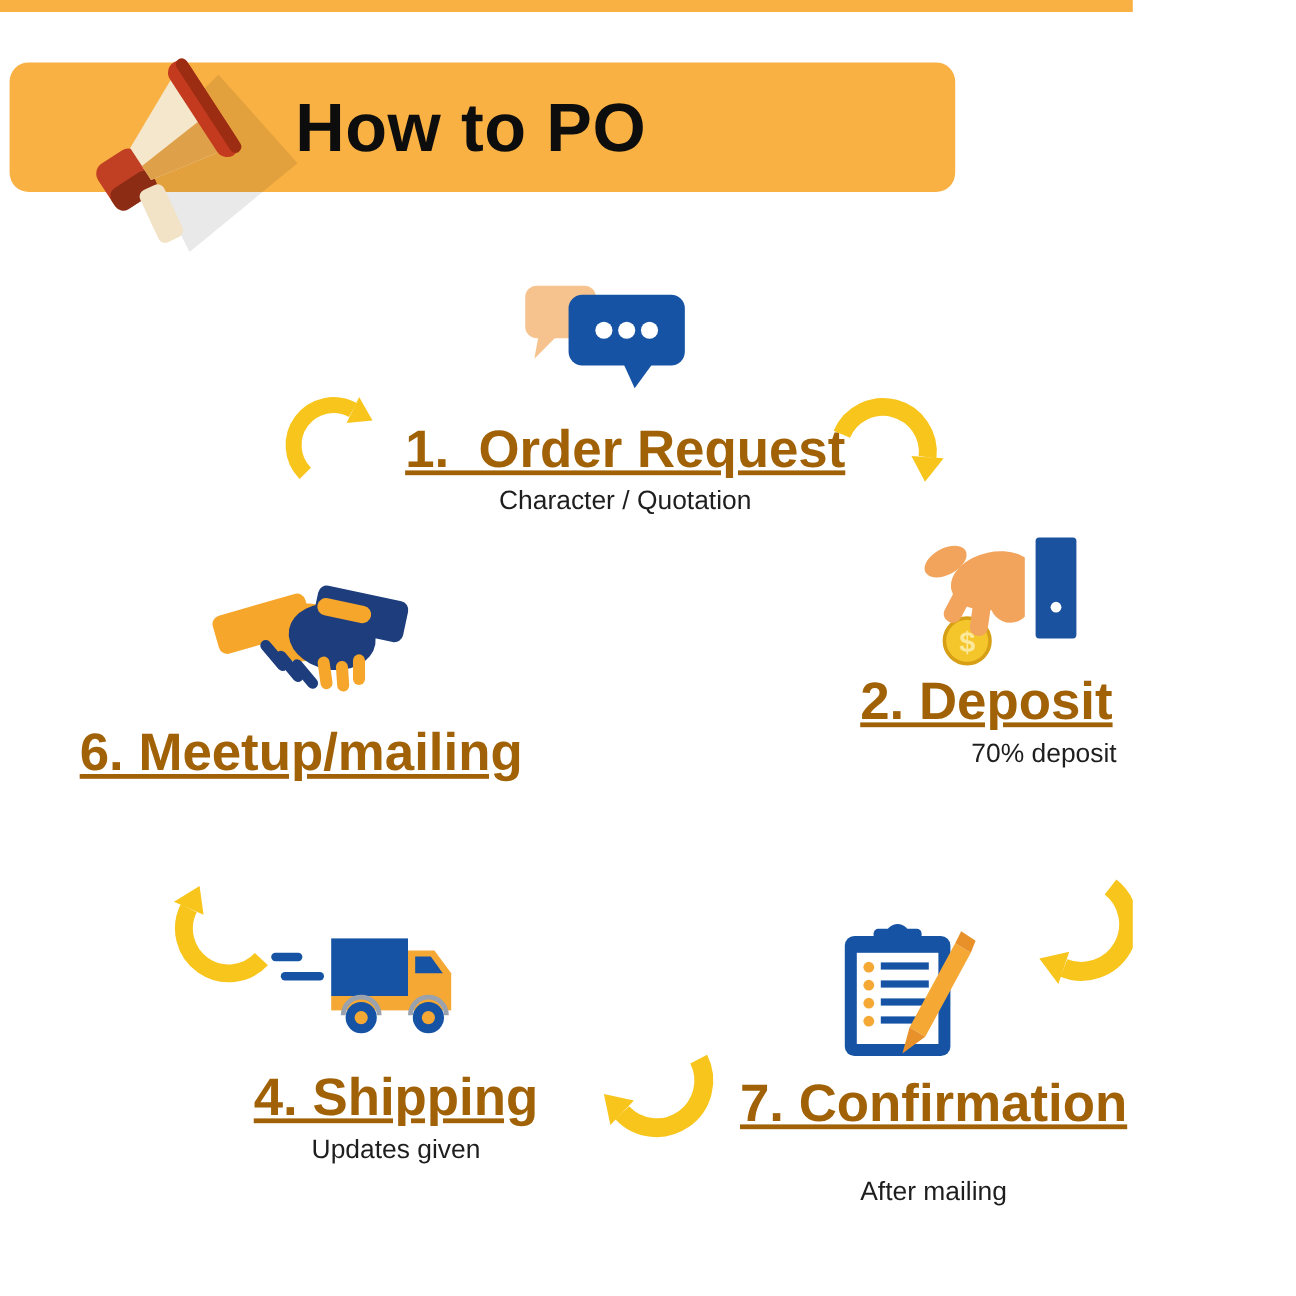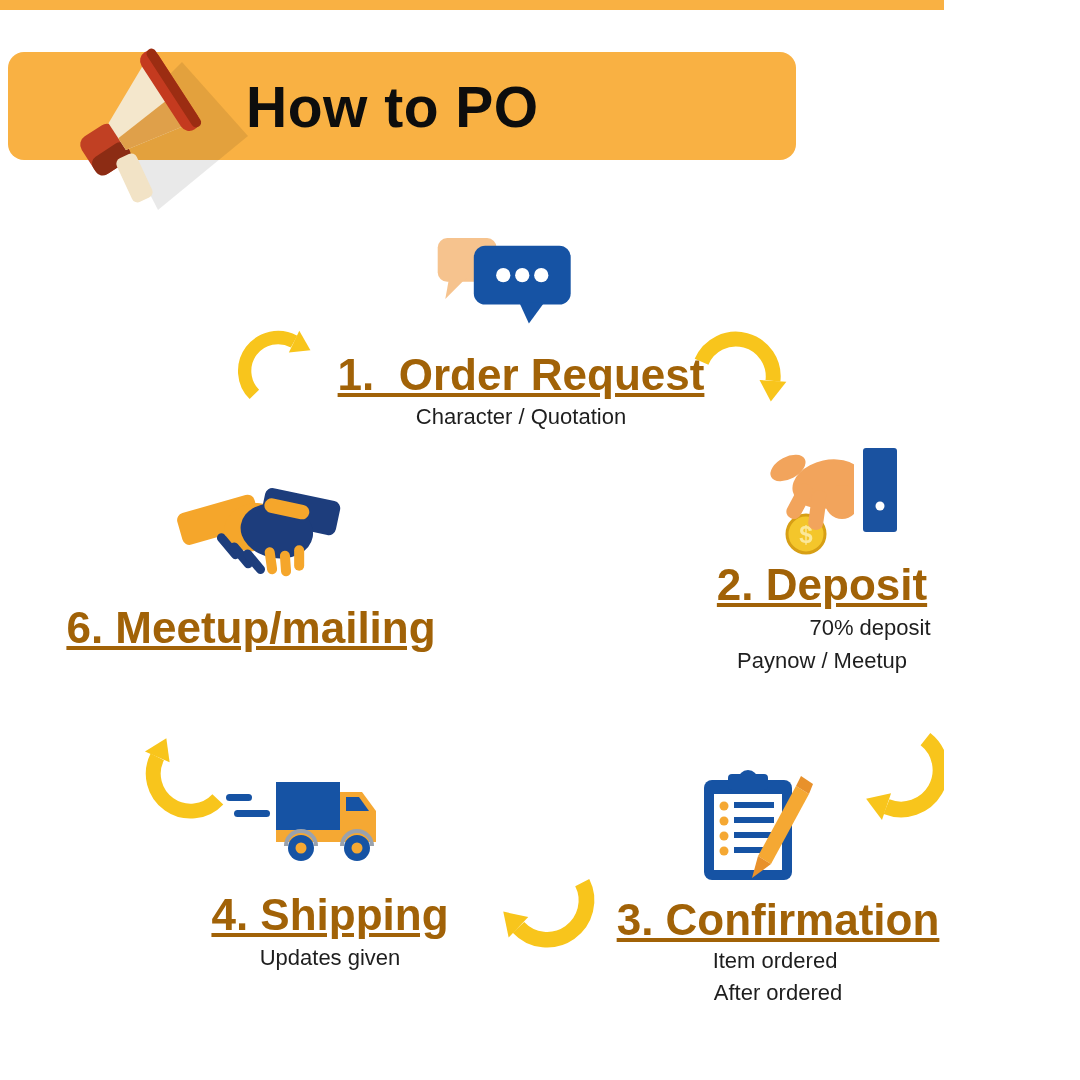--- a/index.html
+++ b/index.html
@@ -70,42 +70,40 @@
     <ellipse cx="46" cy="24" rx="19" ry="11" transform="rotate(-28 46 24)" fill="#F2A45C"></ellipse>
     <rect x="50" y="38" width="15" height="38" rx="7" transform="rotate(28 57 57)" fill="#F2A45C"></rect>
     <rect x="68" y="46" width="15" height="40" rx="7" transform="rotate(8 75 66)" fill="#F2A45C"></rect>
     <circle cx="100" cy="58" r="17" fill="#F2A45C"></circle>
     <rect x="112" y="6" width="10" height="80" fill="#ffffff"></rect>
     <rect x="121" y="4" width="34" height="84" rx="3" fill="#1A52A0"></rect>
     <circle cx="138" cy="62" r="4.5" fill="#ffffff"></circle>
   </svg>
   <div class="abs step-title" style="left:822px;top:560px;">2. Deposit</div>
   <div class="abs step-sub" style="left:822px;top:615px;margin-left:48px;">70% deposit</div>
-  <div class="abs step-sub" style="left:822px;top:648px;">Paynow / Meetup</div>
 
   <svg class="abs" style="left:688px;top:768px;" width="135" height="115" viewBox="0 0 135 115">
     <circle cx="60" cy="12" r="10" fill="#1653A4"></circle>
     <rect x="16" y="12" width="88" height="100" rx="8" fill="#1653A4"></rect>
     <rect x="40" y="6" width="40" height="16" rx="4" fill="#1653A4"></rect>
     <rect x="26" y="26" width="68" height="76" fill="#ffffff"></rect>
     <circle cx="36" cy="38" r="4.5" fill="#F5A833"></circle>
     <circle cx="36" cy="53" r="4.5" fill="#F5A833"></circle>
     <circle cx="36" cy="68" r="4.5" fill="#F5A833"></circle>
     <circle cx="36" cy="83" r="4.5" fill="#F5A833"></circle>
     <rect x="46" y="34" width="40" height="6" fill="#1653A4"></rect>
     <rect x="46" y="49" width="40" height="6" fill="#1653A4"></rect>
     <rect x="46" y="64" width="40" height="6" fill="#1653A4"></rect>
     <rect x="46" y="79" width="30" height="6" fill="#1653A4"></rect>
     <polygon points="121,26 108,18 70,88 83,96" fill="#F5A833"></polygon>
     <polygon points="70,88 83,96 64,110" fill="#E8912B"></polygon>
     <polygon points="121,26 108,18 113,8 125,16" fill="#E8912B"></polygon>
   </svg>
-  <div class="abs step-title" style="left:778px;top:895px;">3. Confirmation</div>
-  <div class="abs step-sub" style="left:775px;top:948px;">Item ordered</div>
-  <div class="abs step-sub" style="left:778px;top:980px;">After ordered</div>
+  <div class="abs step-title" style="left:778px;top:895px;">7. Confirmation</div>
+  <div class="abs step-sub" style="left:778px;top:980px;">After mailing</div>
 
   <svg class="abs" style="left:222px;top:774px;" width="172" height="95" viewBox="0 0 172 95">
     <rect x="4" y="20" width="26" height="7" rx="3.5" fill="#1653A4"></rect>
     <rect x="12" y="36" width="36" height="7" rx="3.5" fill="#1653A4"></rect>
     <rect x="54" y="8" width="64" height="48" fill="#1653A4"></rect>
     <path d="M118,18 h22 l14,19 v19 h-36 z" fill="#F5A833"></path>
     <polygon points="124,23 137,23 147,37 124,37" fill="#1653A4"></polygon>
     <rect x="54" y="56" width="100" height="12" fill="#F5A833"></rect>
     <path d="M64,72 A15,15 0 0 1 94,72" stroke="#9aa2ad" stroke-width="4" fill="none"></path>
     <path d="M120,72 A15,15 0 0 1 150,72" stroke="#9aa2ad" stroke-width="4" fill="none"></path>

